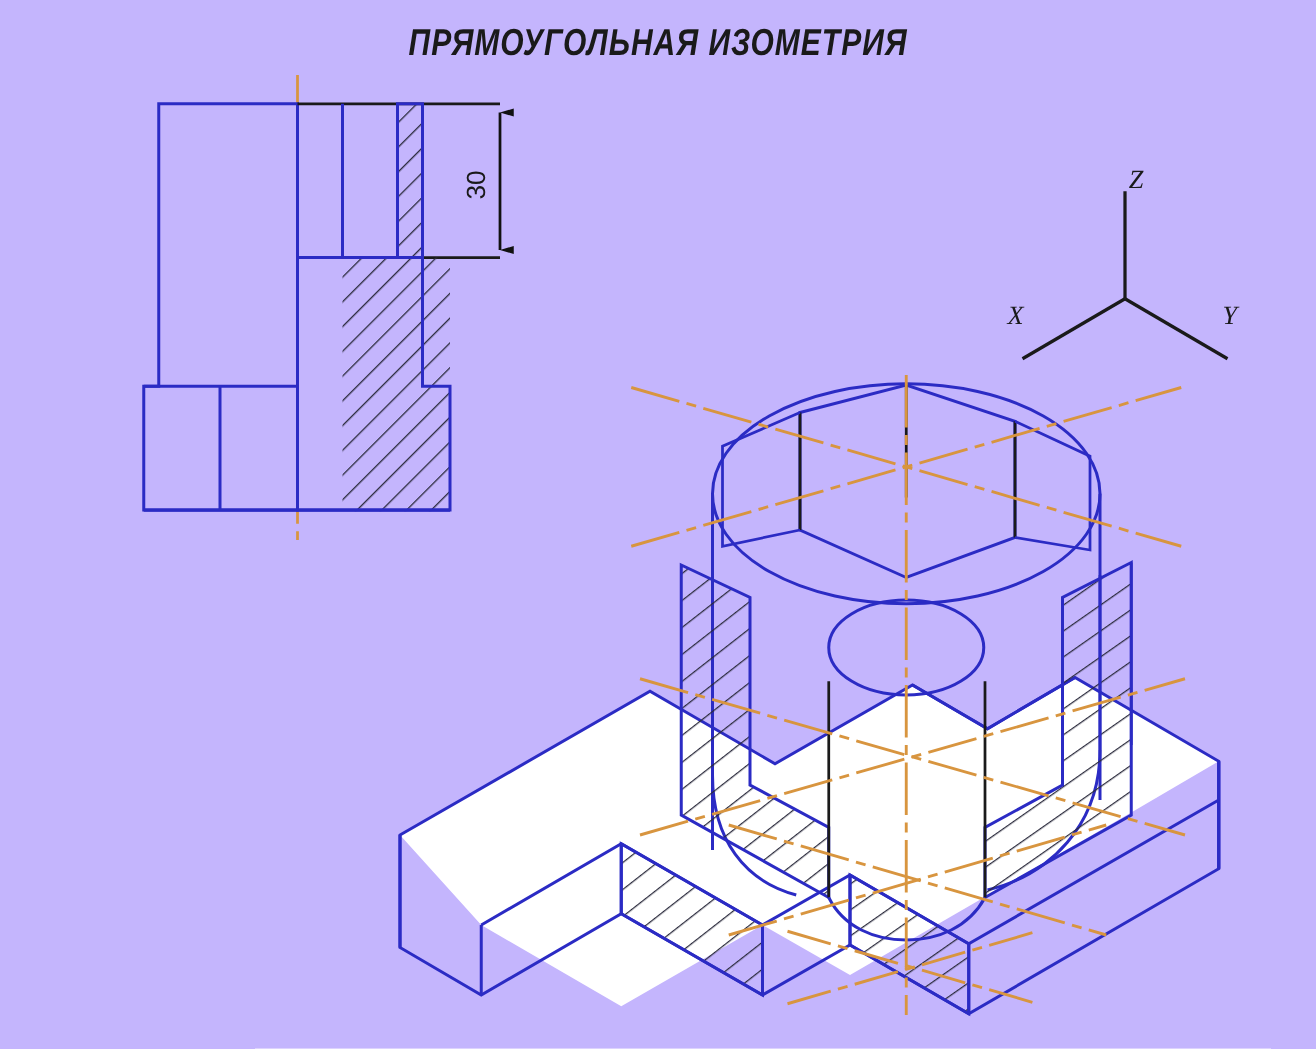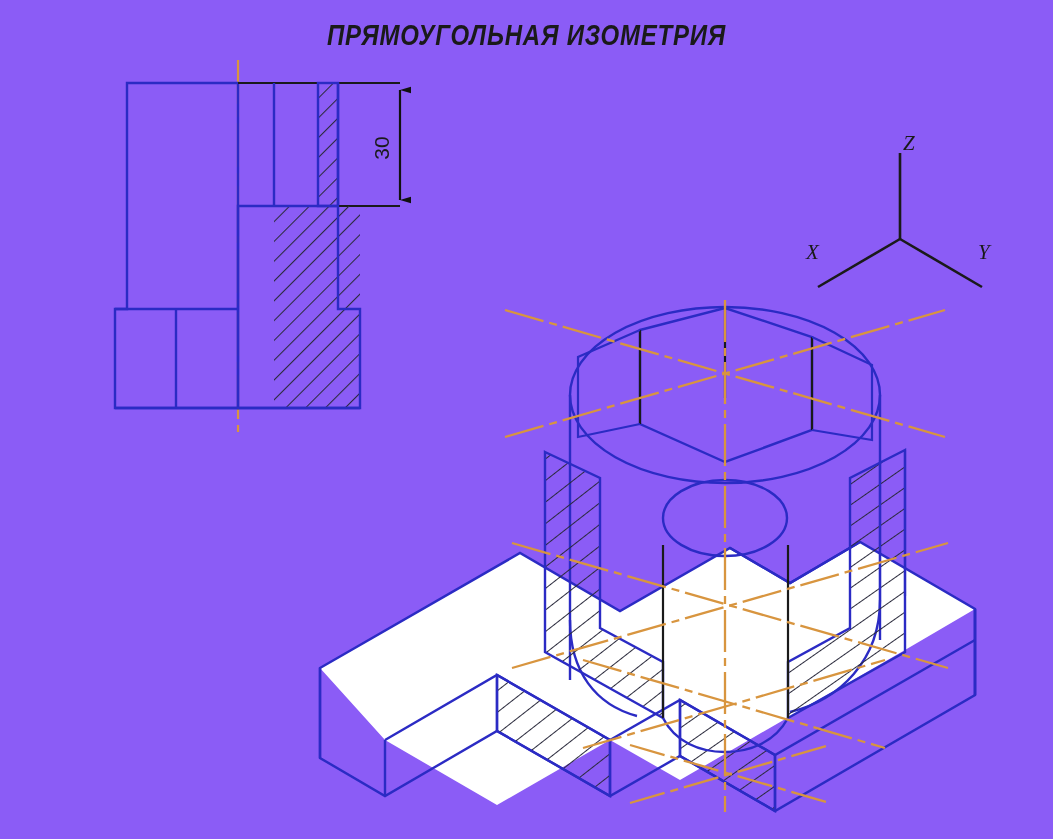--- a/index.html
+++ b/index.html
@@ -11,21 +11,21 @@
   body {
     width: 1053px;
     height: 839px;
     overflow: hidden;
     font-family: "Liberation Sans", sans-serif;
   }
   #sheet {
     position: relative;
     width: 1053px;
     height: 839px;
-    background: #8b5cf6;
+    background: #c4b5fd;
   }
   #drawing {
     position: absolute;
     left: 0;
     top: 0;
     width: 1053px;
     height: 839px;
   }
   .title-text {
     position: absolute;

